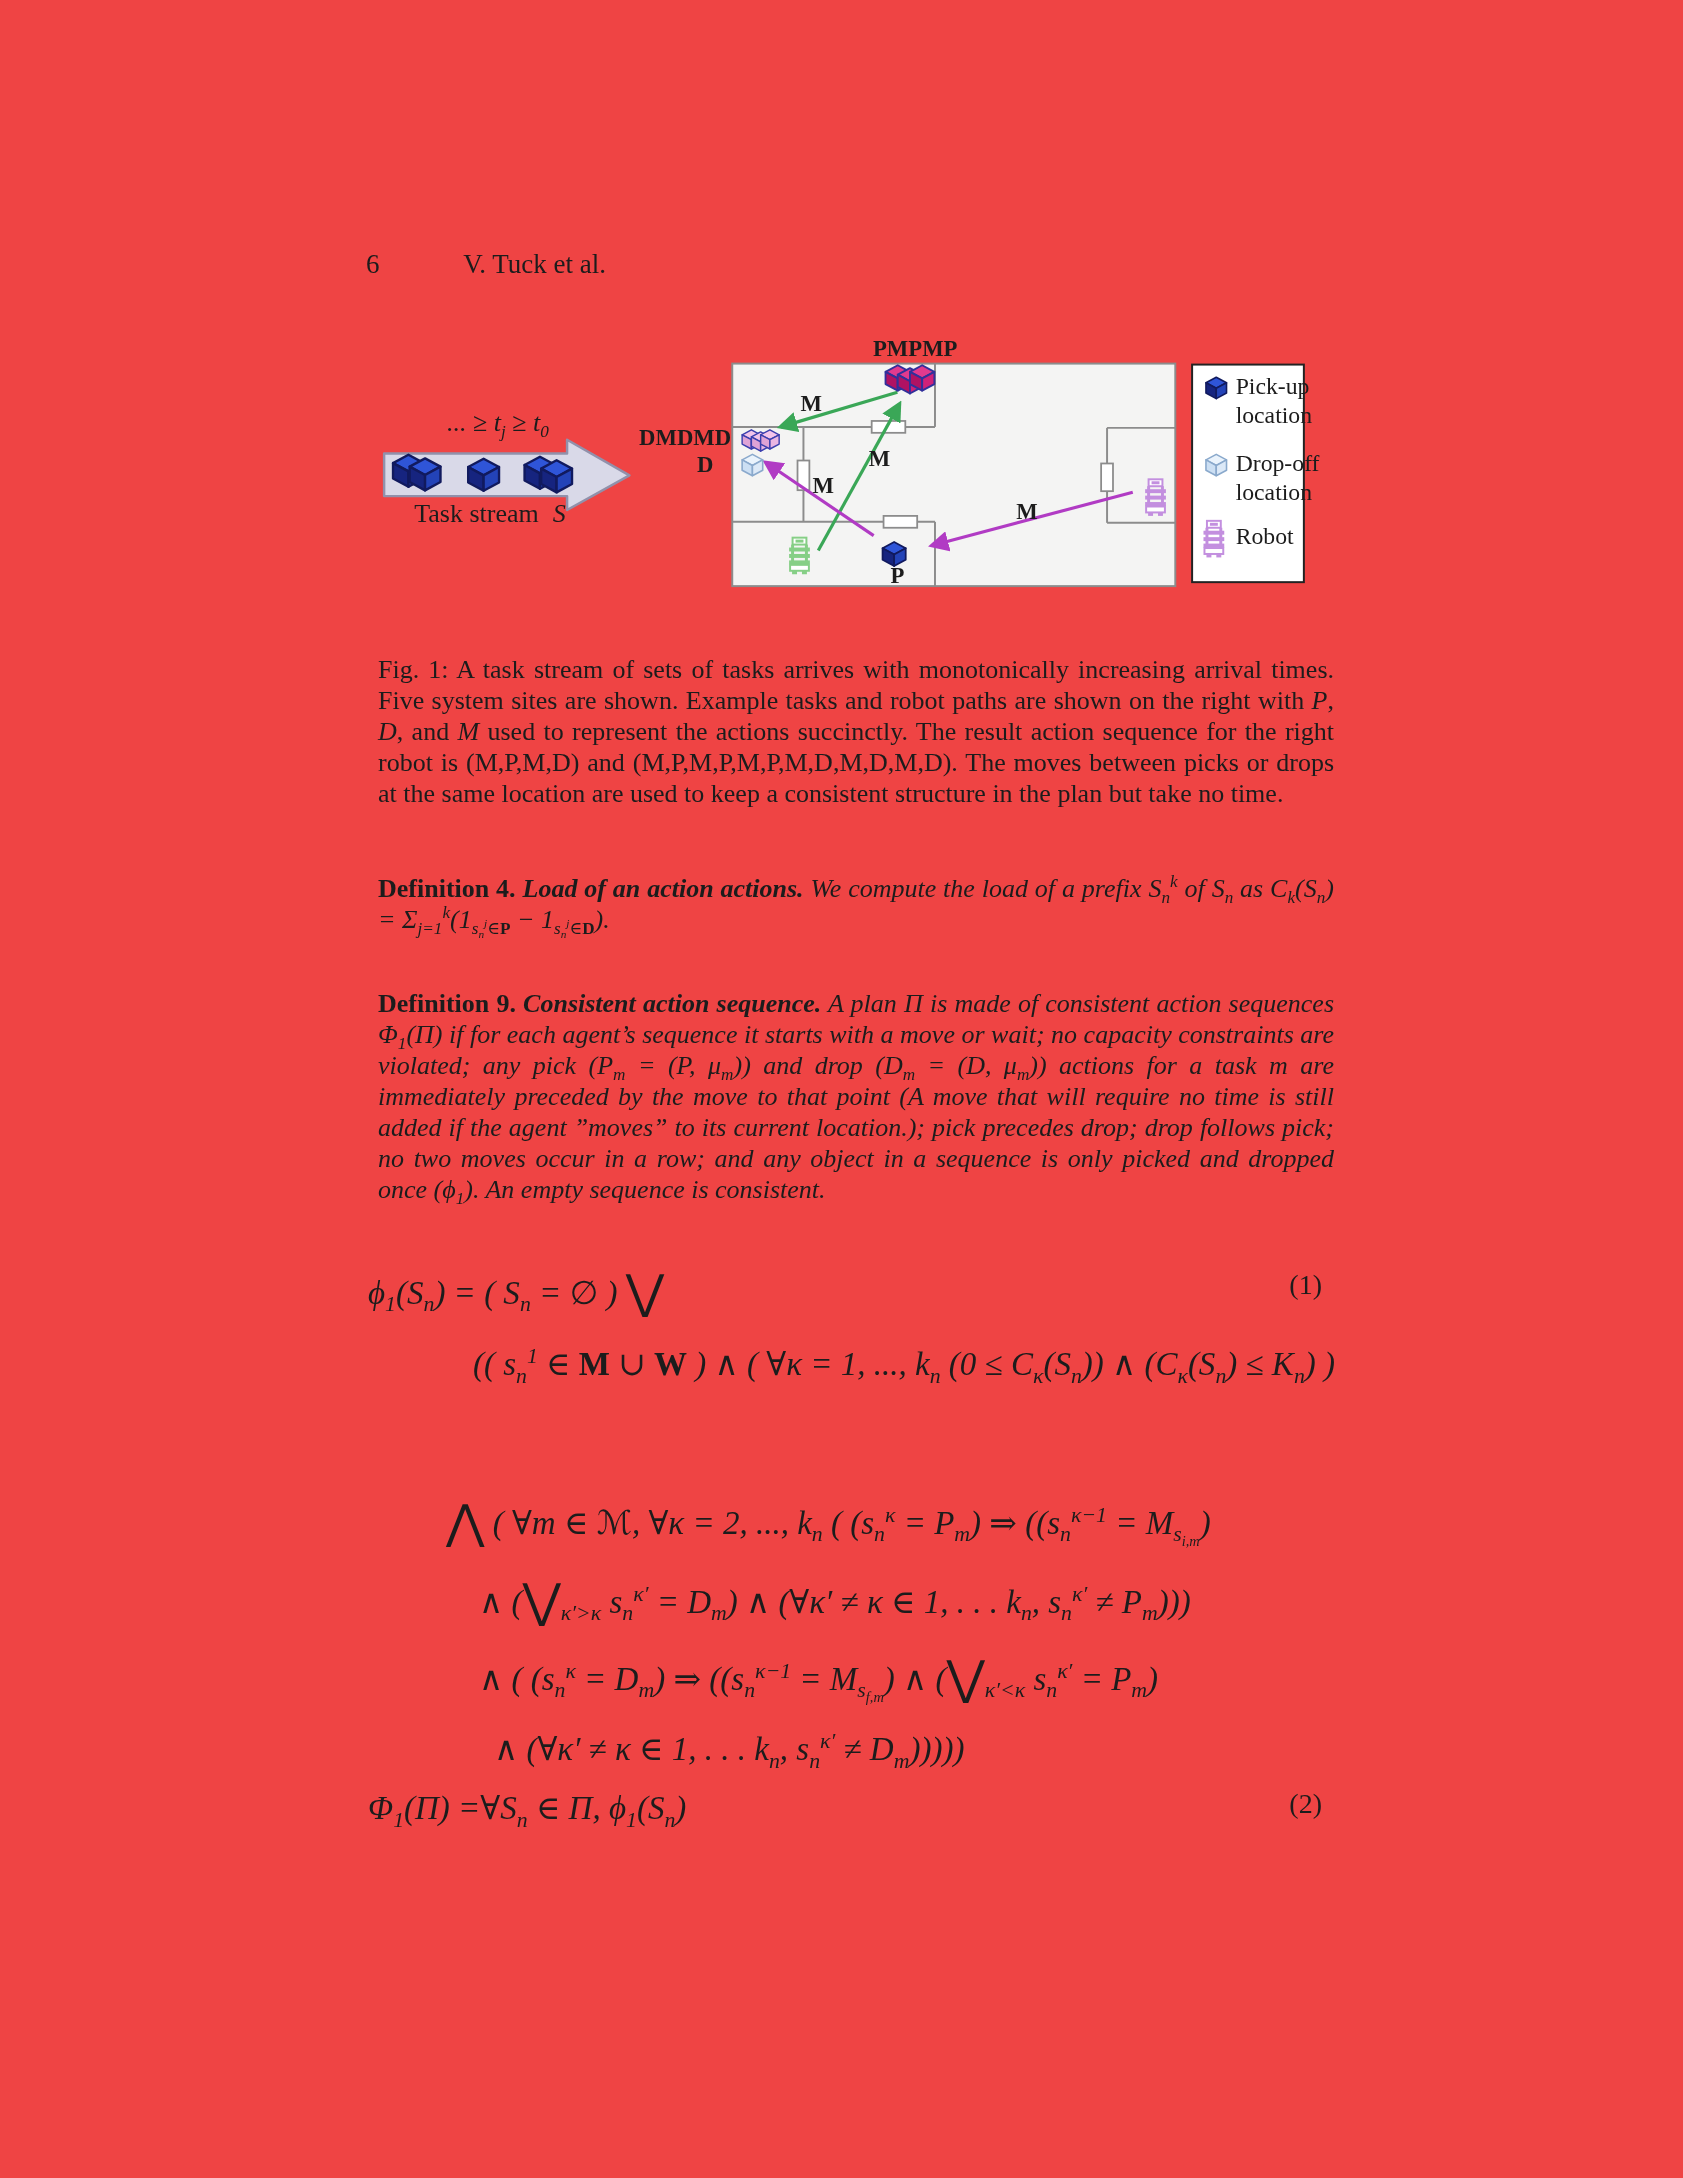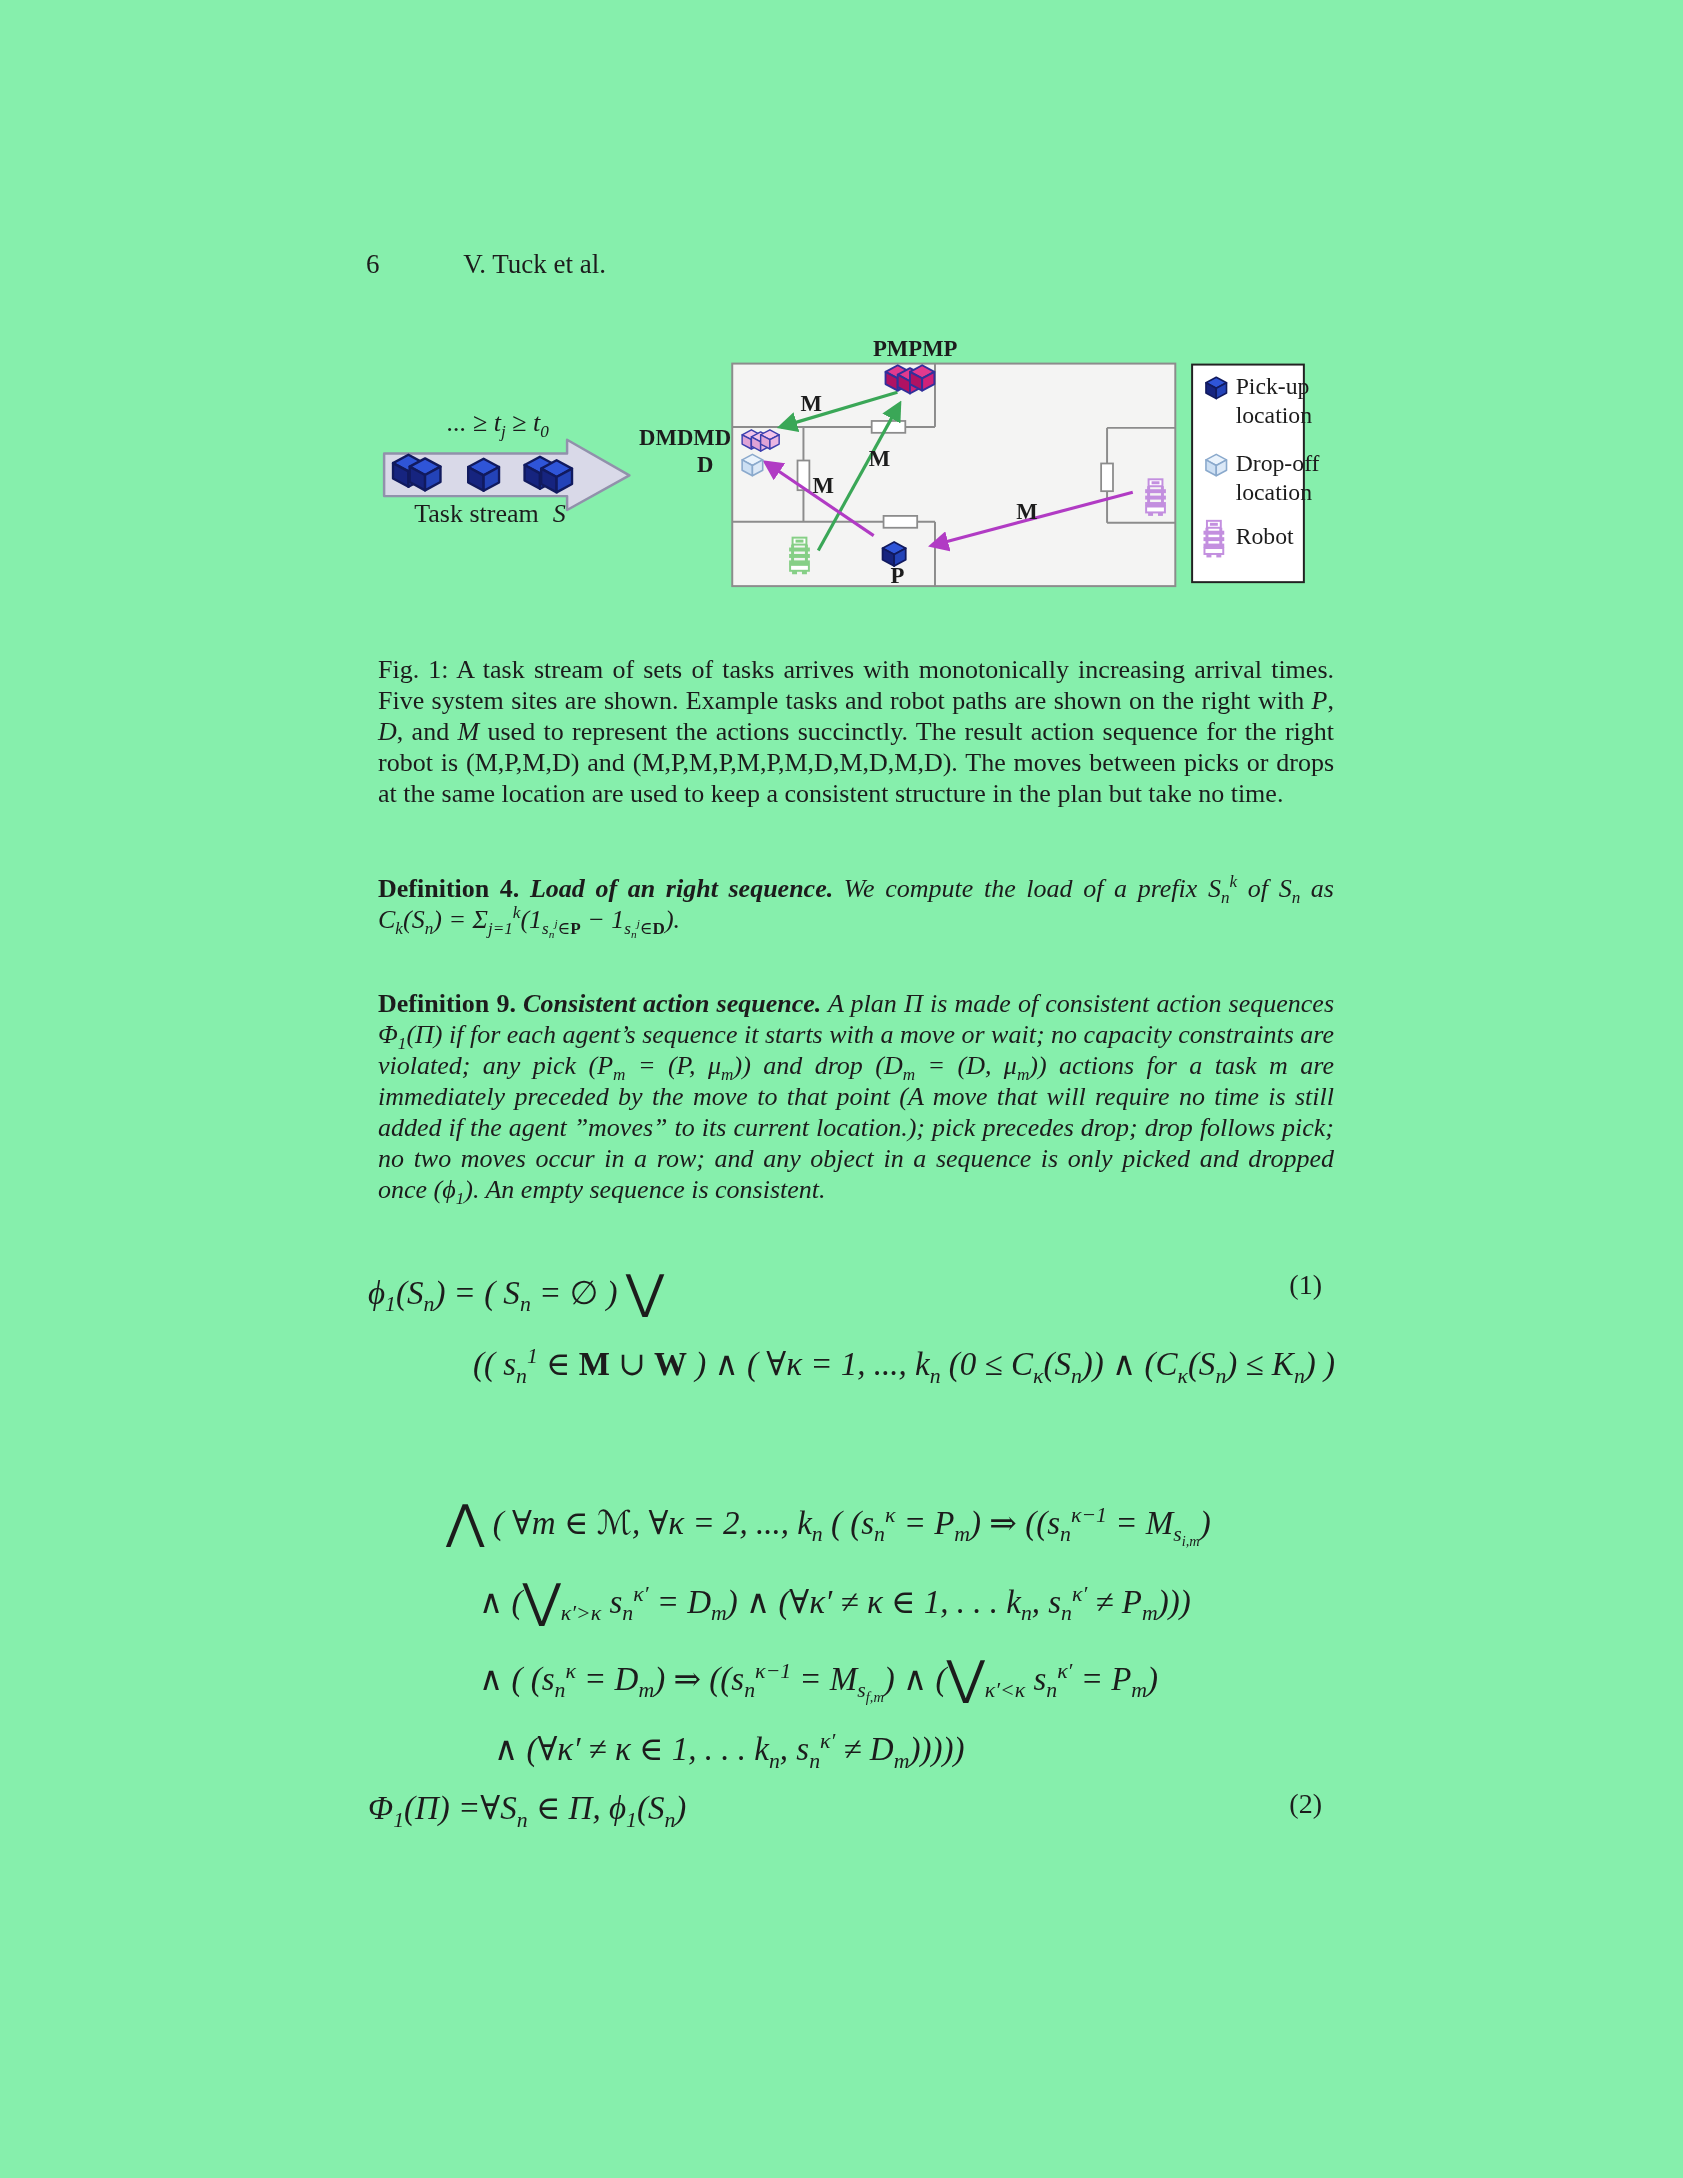--- a/index.html
+++ b/index.html
@@ -1,16 +1,16 @@
 <!DOCTYPE html>
 <html style="--green-arrow: #3aa757; --purple-arrow: #b13bc4; --room-fill: #f4f4f3; --room-stroke: #8c8c8c; --stream-fill: #d9d9e8; --stream-stroke: #9191ab; --ink: #1c1c1c;"><head>
 <meta charset="utf-8">
 <style>
   html,body{margin:0;padding:0;background:#ffffff;}
-  .page{position:relative;width:1683px;height:2178px;background:#86efac;overflow:hidden;
+  .page{position:relative;width:1683px;height:2178px;background:#ef4444;overflow:hidden;
         font-family:"Liberation Serif","DejaVu Serif","DejaVu Sans",serif;color:#1c1c1c;}
 
   .runhead{position:absolute;top:249px;left:366px;width:956px;font-size:27px;}
   .runhead .num{display:inline-block;width:91px;}
 
   .block{position:absolute;left:378px;width:956px;font-size:26px;line-height:31px;
          text-align:justify;}
   .caption{top:628px;}
   .definition{font-style:italic;}
   .def4{top:847px;}
@@ -222,21 +222,21 @@
 
   <div class="overlay ineq">... ≥ t<sub>j</sub> ≥ t<sub>0</sub></div>
   <div class="overlay stream-label">
     <span>Task stream</span><span class="sym">S</span>
   </div>
 
   <p class="block caption">Fig. 1: A task stream of sets of tasks arrives with monotonically increasing arrival times. Five system sites are shown. Example tasks and robot paths are shown on the right with <i>P</i>, <i>D</i>, and <i>M</i> used to represent the actions succinctly. The result action sequence for the right robot is (M,P,M,D) and (M,P,M,P,M,P,M,D,M,D,M,D). The moves between picks or drops at the same location are used to keep a consistent structure in the plan but take no time.</p>
 
   <p class="block definition def4">
     <span class="def-head">Definition 4.</span>
-    <span class="def-title">Load of an right sequence.</span>
+    <span class="def-title">Load of an action actions.</span>
     <span class="def-body">We compute the load of a prefix S<sub>n</sub><sup>k</sup> of S<sub>n</sub> as C<sub>k</sub>(S<sub>n</sub>) = Σ<sub>j=1</sub><sup>k</sup>(1<sub>s<sub>n</sub><sup>j</sup>∈<b>P</b></sub> − 1<sub>s<sub>n</sub><sup>j</sup>∈<b>D</b></sub>).</span>
   </p>
 
   <p class="block definition def5">
     <span class="def-head">Definition 9.</span>
     <span class="def-title">Consistent action sequence.</span>
     <span class="def-body">A plan Π is made of consistent action sequences Φ<sub>1</sub>(Π) if for each agent’s sequence it starts with a move or wait; no capacity constraints are violated; any pick (P<sub>m</sub> = (P, μ<sub>m</sub>)) and drop (D<sub>m</sub> = (D, μ<sub>m</sub>)) actions for a task m are immediately preceded by the move to that point (A move that will require no time is still added if the agent ”moves” to its current location.); pick precedes drop; drop follows pick; no two moves occur in a row; and any object in a sequence is only picked and dropped once (ϕ<sub>1</sub>). An empty sequence is consistent.</span>
   </p>
 
   <div class="eq" style="left:368px;top:1265px;">ϕ<sub>1</sub>(S<sub>n</sub>) = ( S<sub>n</sub> = ∅ )  <span class="bigop">⋁</span></div>

